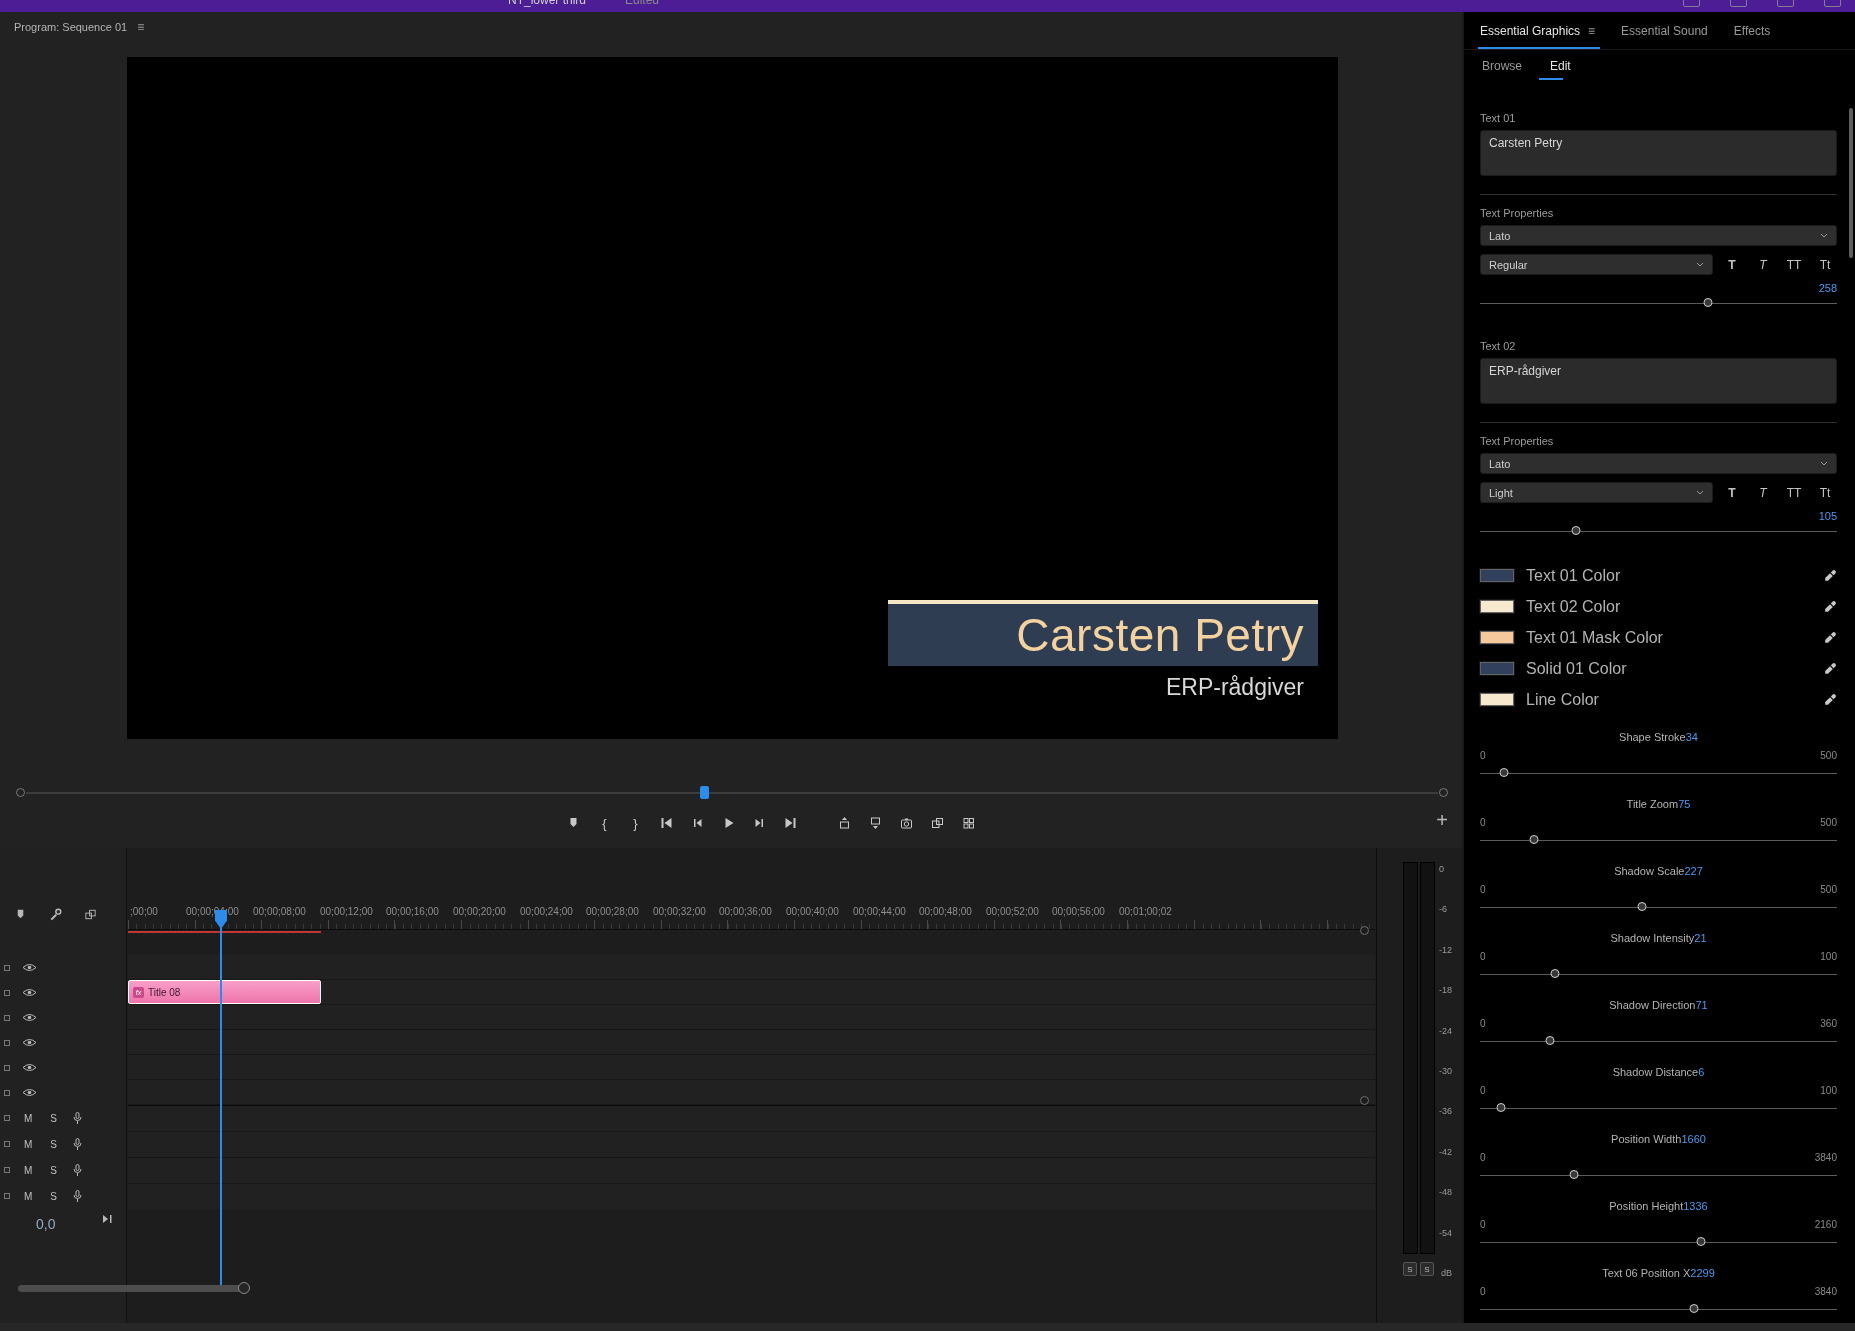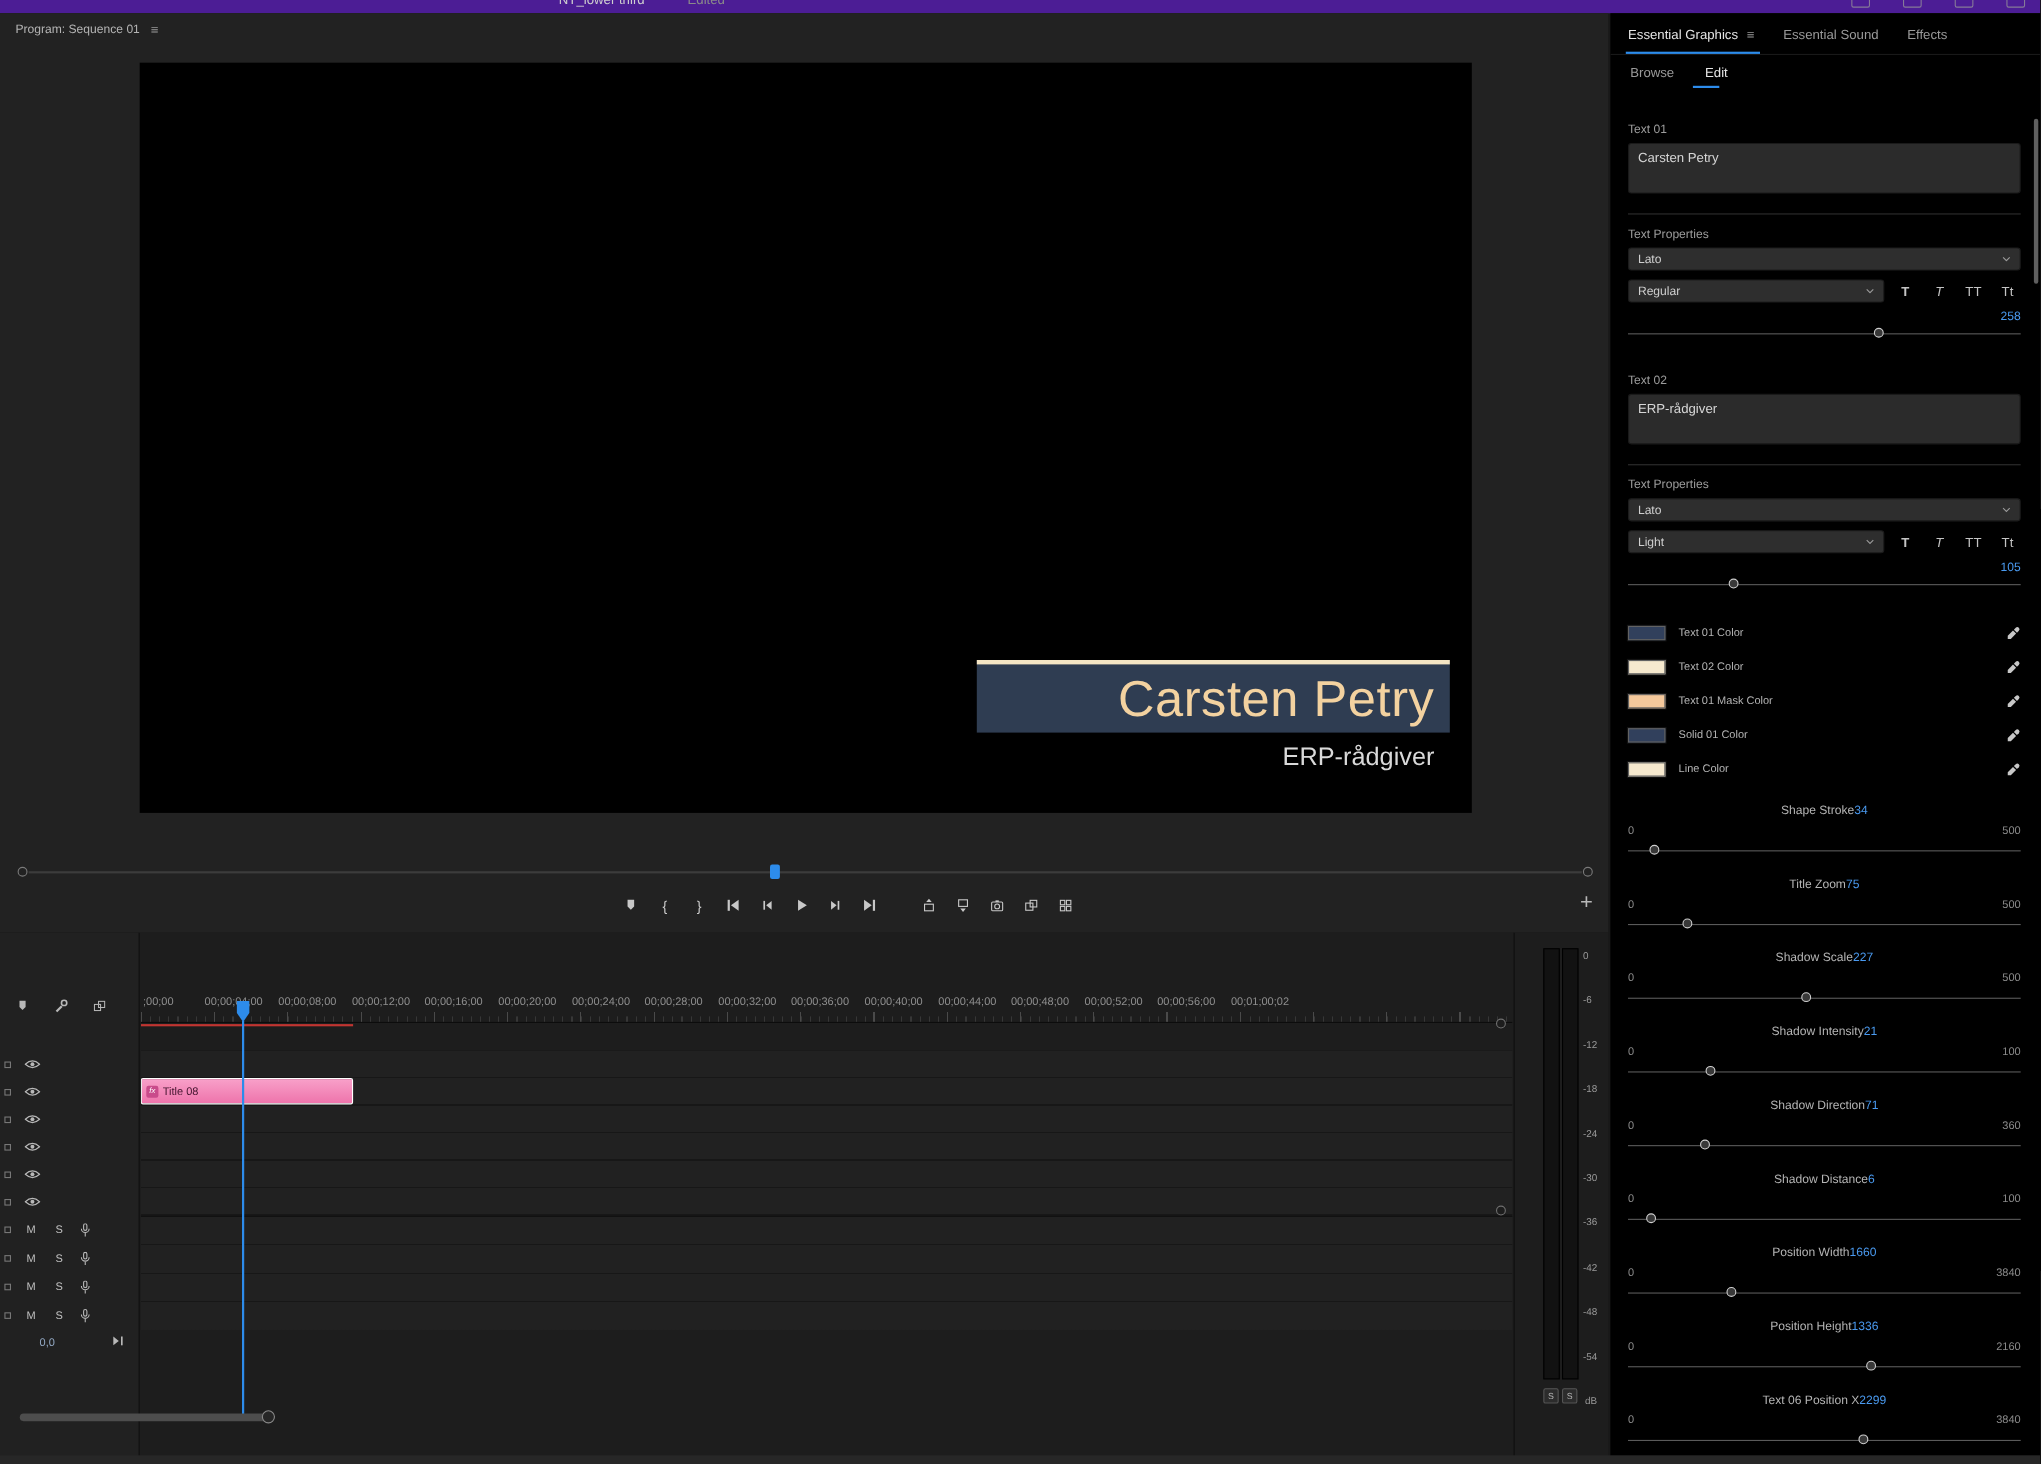--- a/index.html
+++ b/index.html
@@ -46,21 +46,21 @@
 
   
   .timeline{position:absolute;left:0;top:848px;width:1462px;height:483px;background:#1d1d1d;}
   .tl-left{position:absolute;left:0;top:0;width:127px;height:100%;background:#212121;border-right:1px solid #0f0f0f;}
   .tl-tools{position:absolute;left:12px;top:58px;display:flex;gap:19px;align-items:center;}
   .trow{position:absolute;left:0;width:127px;display:flex;align-items:center;}
   .mini-box{width:6px;height:6px;border:1px solid #777;margin-left:4px;flex:none;}
   .eye{margin-left:12px;display:flex;}
   .ms{font-size:10px;color:#c0c0c0;}
   .mic{display:flex;}
-  .zero-val{position:absolute;left:36px;top:368px;font-size:10px;color:#93a9c4;}
+  .zero-val{position:absolute;left:36px;top:368px;font-size:14px;color:#93a9c4;}
   .fit-btn{position:absolute;left:102px;top:366px;display:flex;}
 
   .tl-main{position:absolute;left:128px;top:0;width:1247px;height:100%;overflow:hidden;}
   .ruler{position:absolute;left:0;top:55px;width:100%;height:27px;border-bottom:1px solid #0c0c0c;
     background:
       repeating-linear-gradient(to right,#4a4a4a 0 1px,transparent 1px 66.6px) 0 100% / 100% 9px no-repeat,
       repeating-linear-gradient(to right,#373737 0 1px,transparent 1px 8.33px) 0 100% / 100% 5px no-repeat;}
   .rlabel{position:absolute;top:3px;font-size:10px;color:#8e8e8e;white-space:nowrap;}
   .render-bar{position:absolute;left:0;top:83px;width:193px;height:2px;background:#c03531;}
   .lanes-v{position:absolute;left:0;top:107px;width:100%;height:150px;
@@ -110,21 +110,21 @@
   .tbtn.b{font-weight:bold;}
   .tbtn.i{font-style:italic;}
   .size-val{text-align:right;font-size:11px;color:#4a9af0;margin-top:7px;}
   .slider{position:relative;height:16px;margin-top:2px;}
   .sl-line{position:absolute;left:0;right:0;top:7px;height:1px;background:#5a5a5a;}
   .sl-handle{position:absolute;top:2px;width:9px;height:9px;border:1px solid #cfcfcf;border-radius:50%;background:#383838;transform:translateX(-50%);}
 
   .colors{margin-top:20px;}
   .color-row{display:flex;align-items:center;height:31px;}
   .swatch{width:34px;height:13px;border:1px solid #626262;box-shadow:0 0 0 1px #141414;flex:none;}
-  .color-label{margin-left:12px;font-size:10px;color:#b4b4b4;flex:1;}
+  .color-label{margin-left:12px;font-size:16px;color:#b4b4b4;flex:1;}
   .dropper{display:flex;flex:none;}
 
   .sgroup{margin-top:16px;}
   .sg-head{display:flex;justify-content:center;font-size:11px;color:#b4b4b4;margin-top:12px;}
   .sg-val{color:#4a9af0;}
   .sg-range{display:flex;justify-content:space-between;font-size:10px;color:#8a8a8a;margin-top:7px;}
   .sgroup .slider{margin-top:5px;}
 
   .bottom-strip{position:absolute;left:0;bottom:0;width:100%;height:8px;background:#272727;}
 </style>

